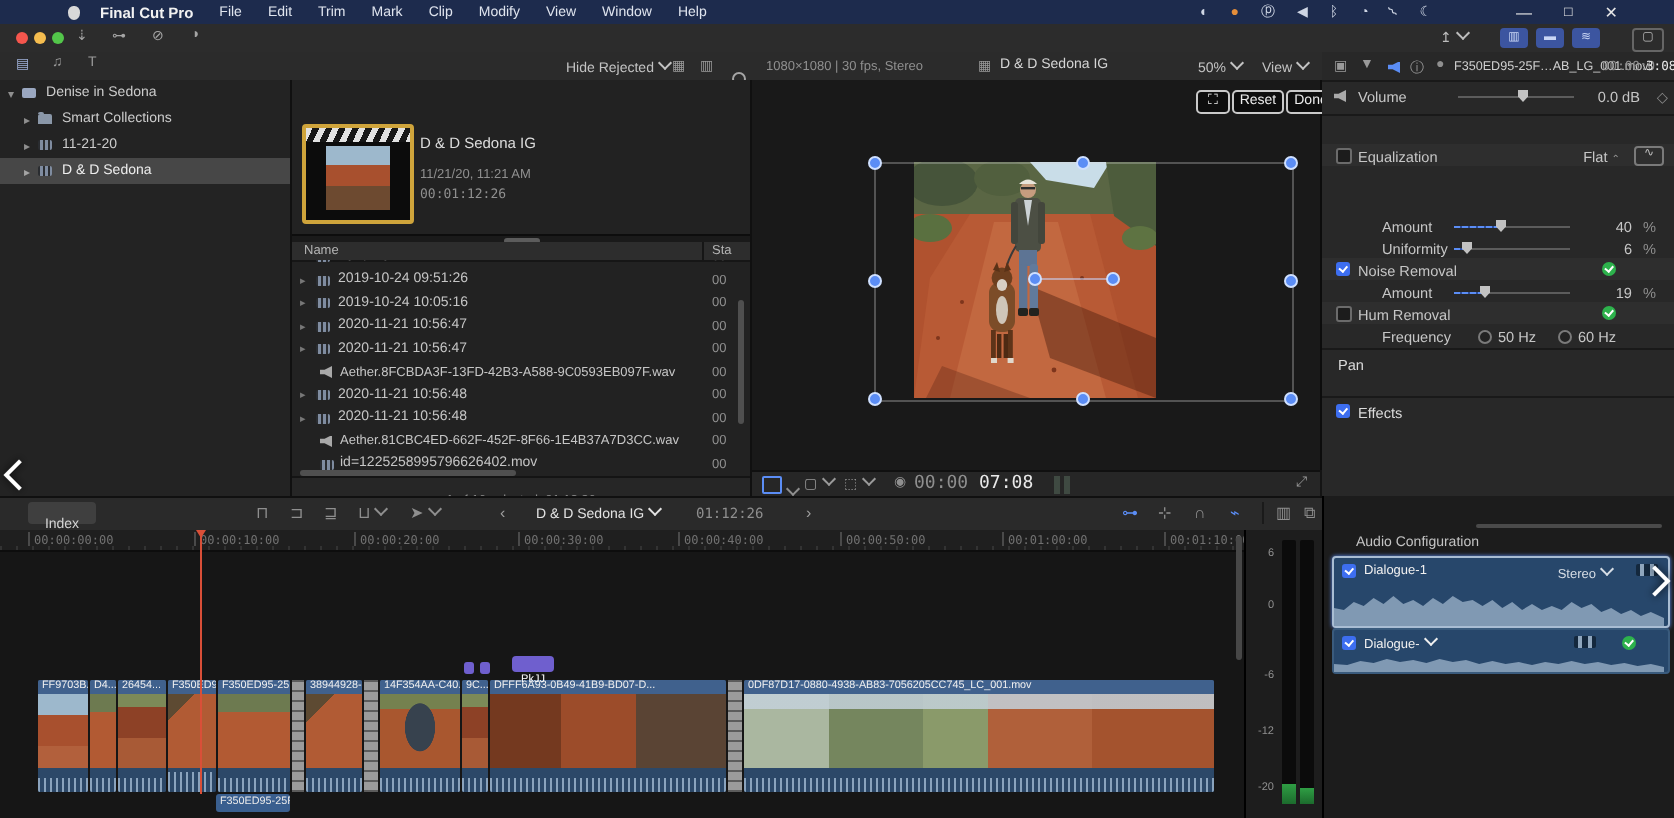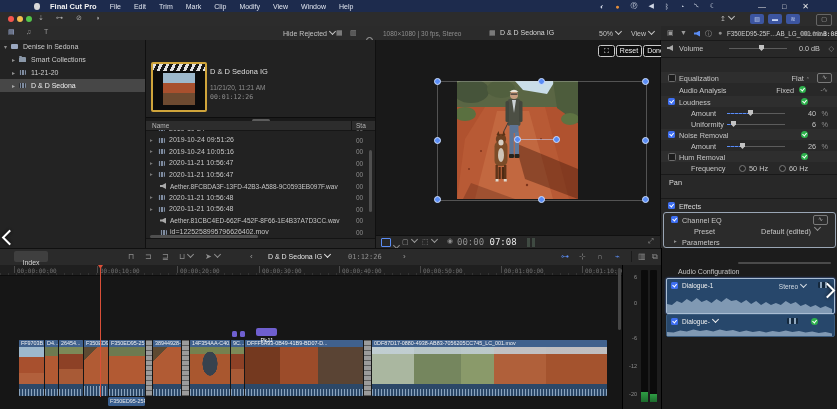--- a/index.html
+++ b/index.html
@@ -378,32 +378,21 @@
 
   <div class="irow hrow" style="top:46px">
     <span class="cb off cbp"></span>
     <span class="lab">Equalization</span>
     <span style="position:absolute;right:28px;top:1.5px">
       <span>Flat</span>
       <span style="font-size:5px;color:#9a9a9a">⌃<br></span></span>
     <span class="eqbtn" style="right:6px;top:1px">∿</span>
   </div>
 
-  <div class="irow" style="top:58px">
-    <span class="lab">Audio Analysis</span>
-    <span style="position:absolute;right:44px;top:1.5px">Fixed</span>
-    <span class="gcheck" style="position:absolute;right:32px;top:2px"></span>
-    <span style="position:absolute;right:10px;top:1.5px;color:#9a9a9a;font-size:6.5px">-∿</span>
-  </div>
-
-  <div class="irow hrow" style="top:70px">
-    <span class="cb on cbp"></span>
-    <span class="lab">Loudness</span>
-    <span class="gcheck gk"></span>
-  </div>
+
   <div class="irow" style="top:81px">
     <span class="lab2">Amount</span>
     <span class="track" style="left:66px;width:58px">
       <span class="fill" style="left:0;width:23px"></span>
         <span class="thumbk" style="left:21px"></span>
       </span>
     <span style="position:absolute;right:22px;top:1.5px">40</span>
     <span style="position:absolute;right:10px;top:1.5px" class="dim">%</span>
   </div>
   <div class="irow" style="top:92px">
@@ -420,21 +409,21 @@
     <span class="cb on cbp"></span>
     <span class="lab">Noise Removal</span>
     <span class="gcheck gk"></span>
   </div>
   <div class="irow" style="top:114px">
     <span class="lab2">Amount</span>
     <span class="track" style="left:66px;width:58px">
       <span class="fill" style="left:0;width:15px"></span>
         <span class="thumbk" style="left:13px"></span>
       </span>
-    <span style="position:absolute;right:22px;top:1.5px">26</span>
+    <span style="position:absolute;right:22px;top:1.5px">19</span>
     <span style="position:absolute;right:10px;top:1.5px" class="dim">%</span>
   </div>
 
   <div class="irow hrow" style="top:125px">
     <span class="cb off cbp"></span>
     <span class="lab">Hum Removal</span>
     <span class="gcheck gk"></span>
   </div>
   <div class="irow" style="top:136px">
     <span class="lab2">Frequency</span>
@@ -448,36 +437,20 @@
   <div class="irow" style="top:150px">
     <span class="lab" style="left:8px;color:#dadada">Pan</span>
   </div>
   <div class="secline" style="top:172px"></div>
 
   <div class="irow" style="top:174px">
     <span class="cb on cbp"></span>
     <span class="lab" style="color:#dadada">Effects</span>
   </div>
 
-  <div class="abs" style="left:2px;top:186px;width:171px;height:34px;border:1px solid #9aa6b5;border-radius:3px;background:#2b2b2b">
-    <div class="irow" style="top:1px;width:169px">
-      <span class="cb on cbp"></span>
-      <span class="lab">Channel EQ</span>
-      <span class="eqbtn" style="right:5px;top:1px">∿</span>
-    </div>
-    <div class="irow" style="top:12px;width:169px">
-      <span class="lab2">Preset</span>
-      <span style="position:absolute;right:22px;top:1.5px">Default (edited)</span>
-      <span class="dim" style="position:absolute;right:13px;top:0"><span class="chev"></span></span>
-    </div>
-    <div class="irow" style="top:23px;width:169px">
-      <span style="position:absolute;left:10px;top:2px;color:#8f8f8f;font-size:5.5px">▸</span>
-      <span class="lab">Parameters</span>
-    </div>
-  </div>
 </div>
 
 
 <div class="abs" style="left:0;top:248px;width:661px;height:17px;background:#2a2a2a;border-top:1px solid #101010;border-bottom:1px solid #121212"></div>
 <div class="abs" style="left:14px;top:251px;width:34px;height:11px;background:#3f3f3f;border-radius:2px;text-align:center">
   <span class="t7" style="line-height:11px;color:#d6d6d6">Index</span>
 </div>
 <span class="tb-ic" style="left:128px">⊓</span>
 <span class="tb-ic" style="left:145px">⊐</span>
 <span class="tb-ic" style="left:162px">⊒</span>

